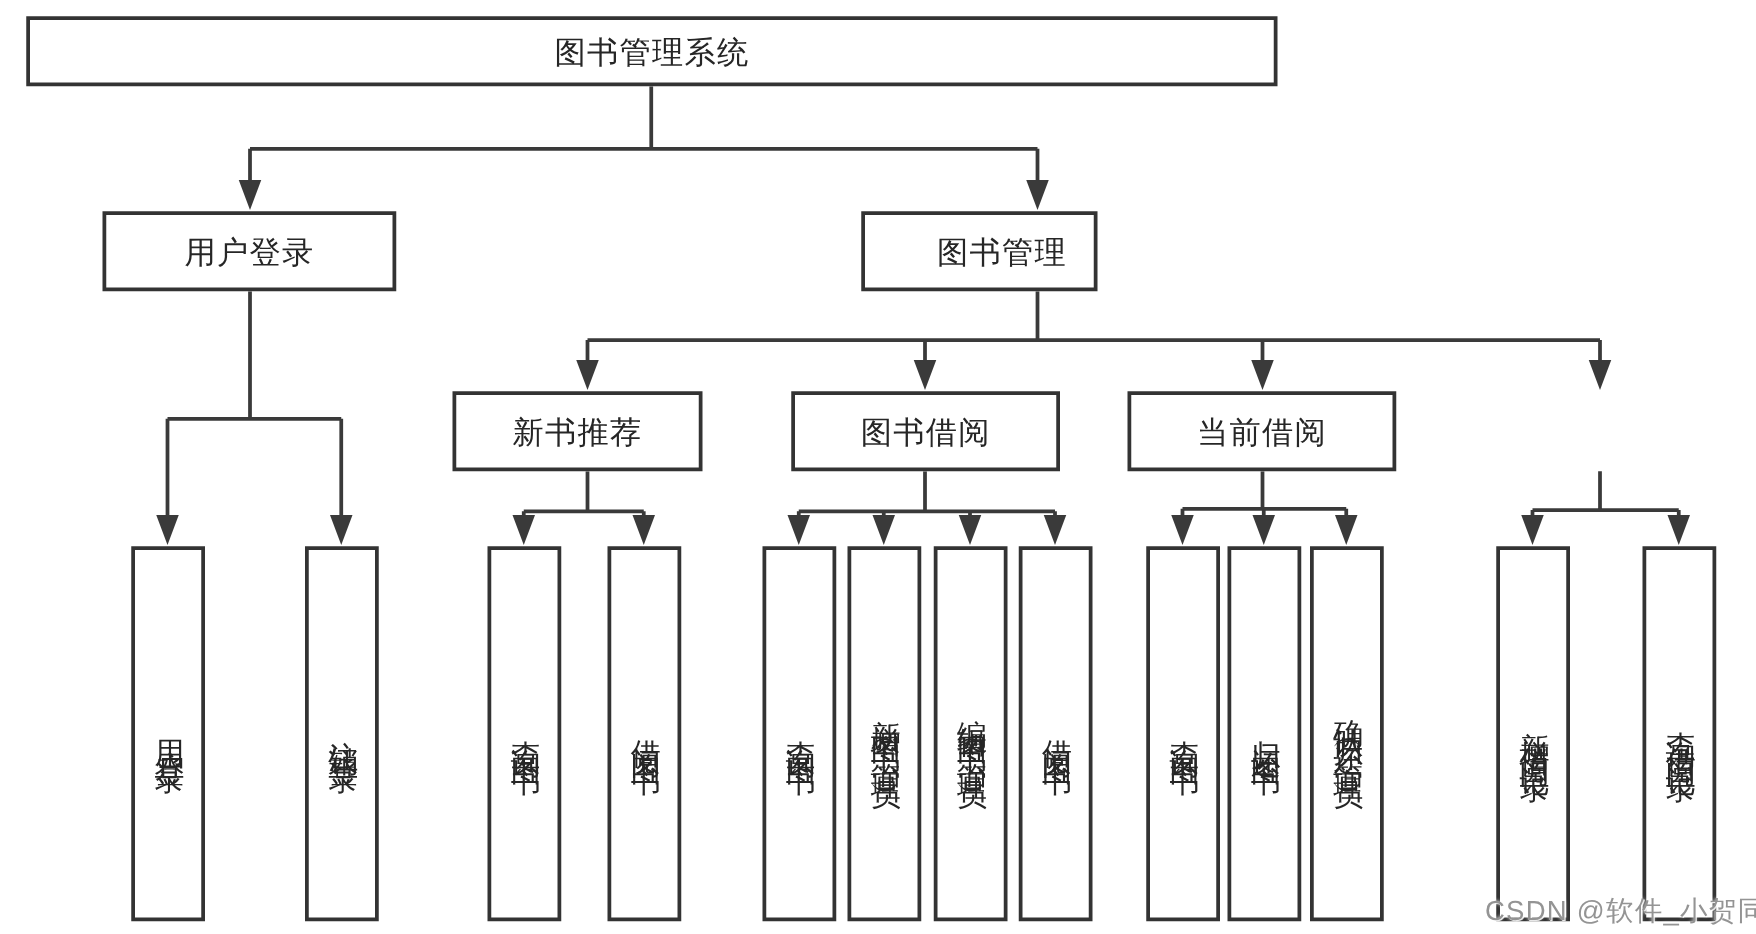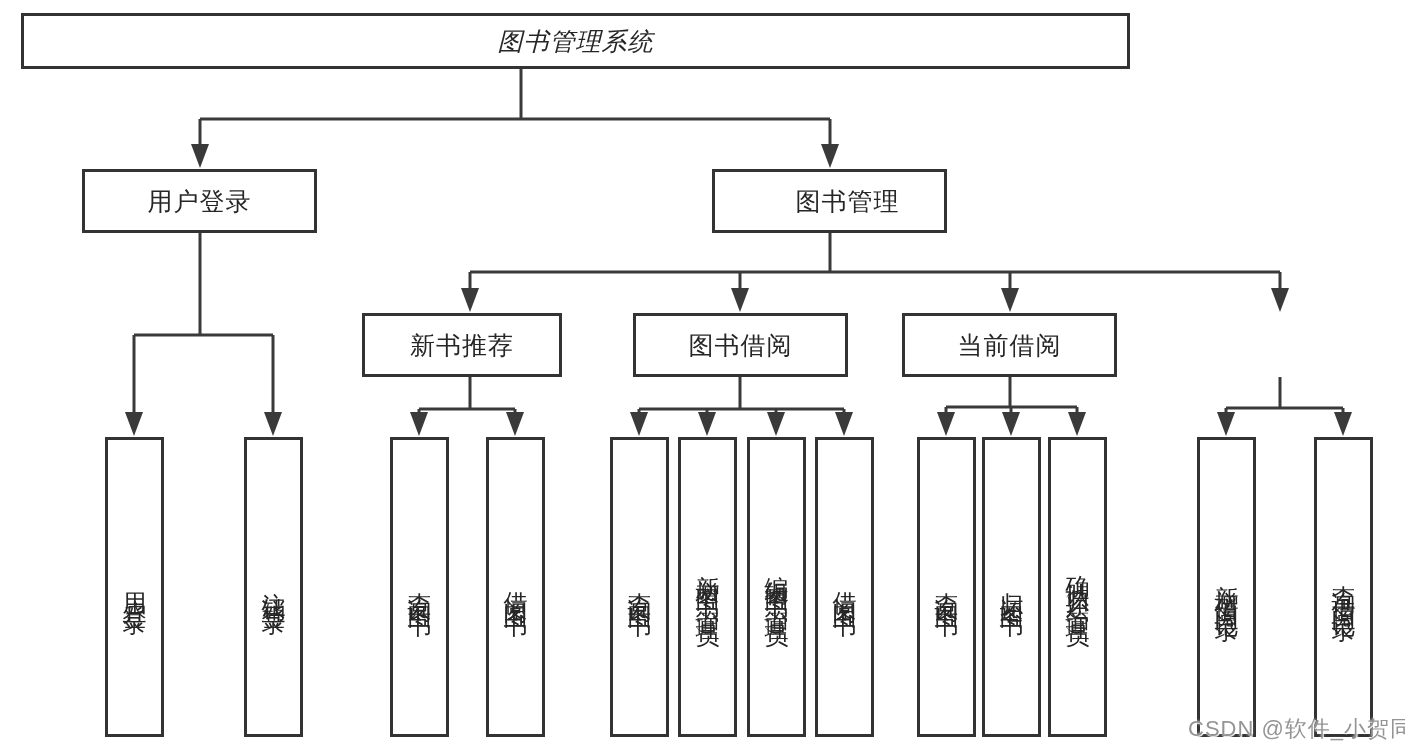--- a/index.html
+++ b/index.html
@@ -110,28 +110,28 @@
       <polygon points="1002,412 1020,412 1011,436"></polygon>
       <polygon points="1068,412 1086,412 1077,436"></polygon>
     </g>
     <g>
       <path d="M1280 377 V408 M1226 408 H1343 M1226 408 V414 M1343 408 V414"></path>
       <polygon points="1217,412 1235,412 1226,436"></polygon>
       <polygon points="1334,412 1352,412 1343,436"></polygon>
     </g>
   </svg>
 
-  <div class="box box-h" style="left:21px; top:13px; width:1109px; height:56px;font-style:italic;">
+  <div class="box box-h" style="left:21px; top:13px; width:1001px; height:56px;">
     <span>图书管理系统</span>
   </div>
 
   <div class="box box-h" style="left:82px; top:169px; width:235px; height:64px;">
     <span>用户登录</span>
   </div>
-  <div class="box box-h" style="left:712px; top:169px; width:235px; height:64px;padding-left:36px;">
+  <div class="box box-h" style="left:689px; top:169px; width:189px; height:64px;padding-left:36px;">
     <span>图书管理</span>
   </div>
 
   <div class="box box-h" style="left:362px; top:313px; width:200px; height:64px;">
     <span>新书推荐</span>
   </div>
   <div class="box box-h" style="left:902px; top:313px; width:215px; height:64px;">
     <span>当前借阅</span>
   </div>
   <div class="box box-h" style="left:633px; top:313px; width:215px; height:64px;">

